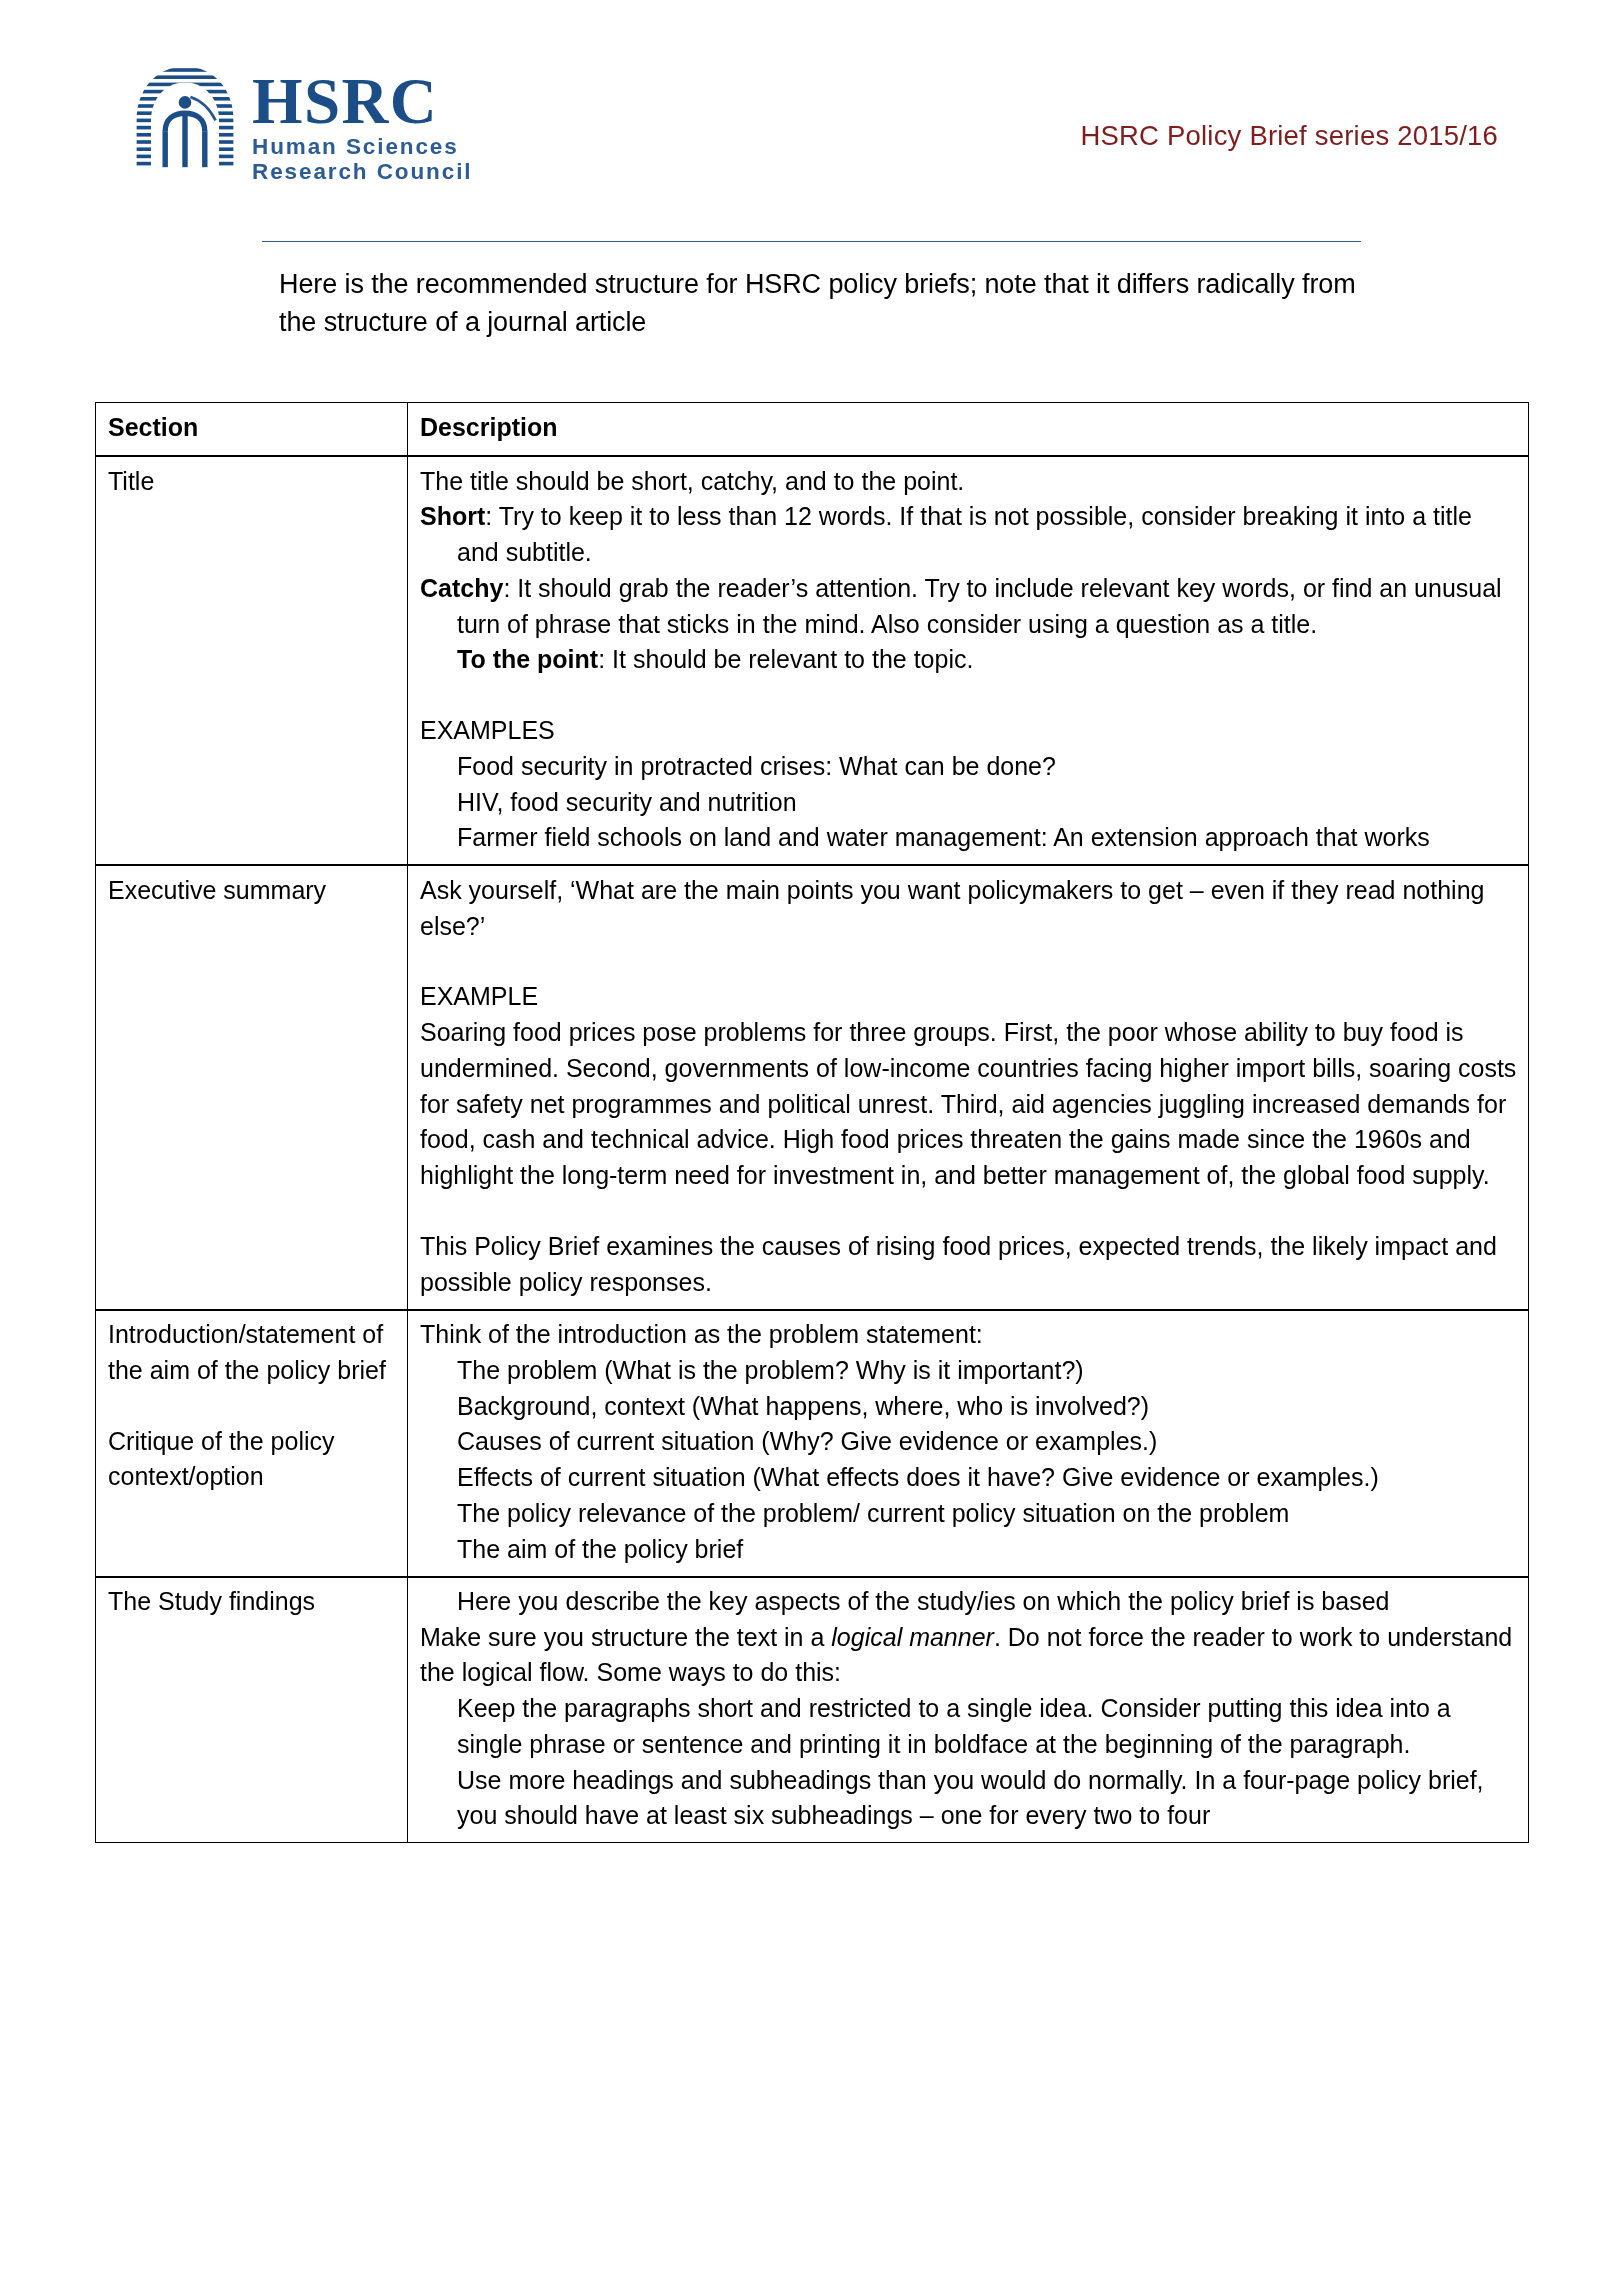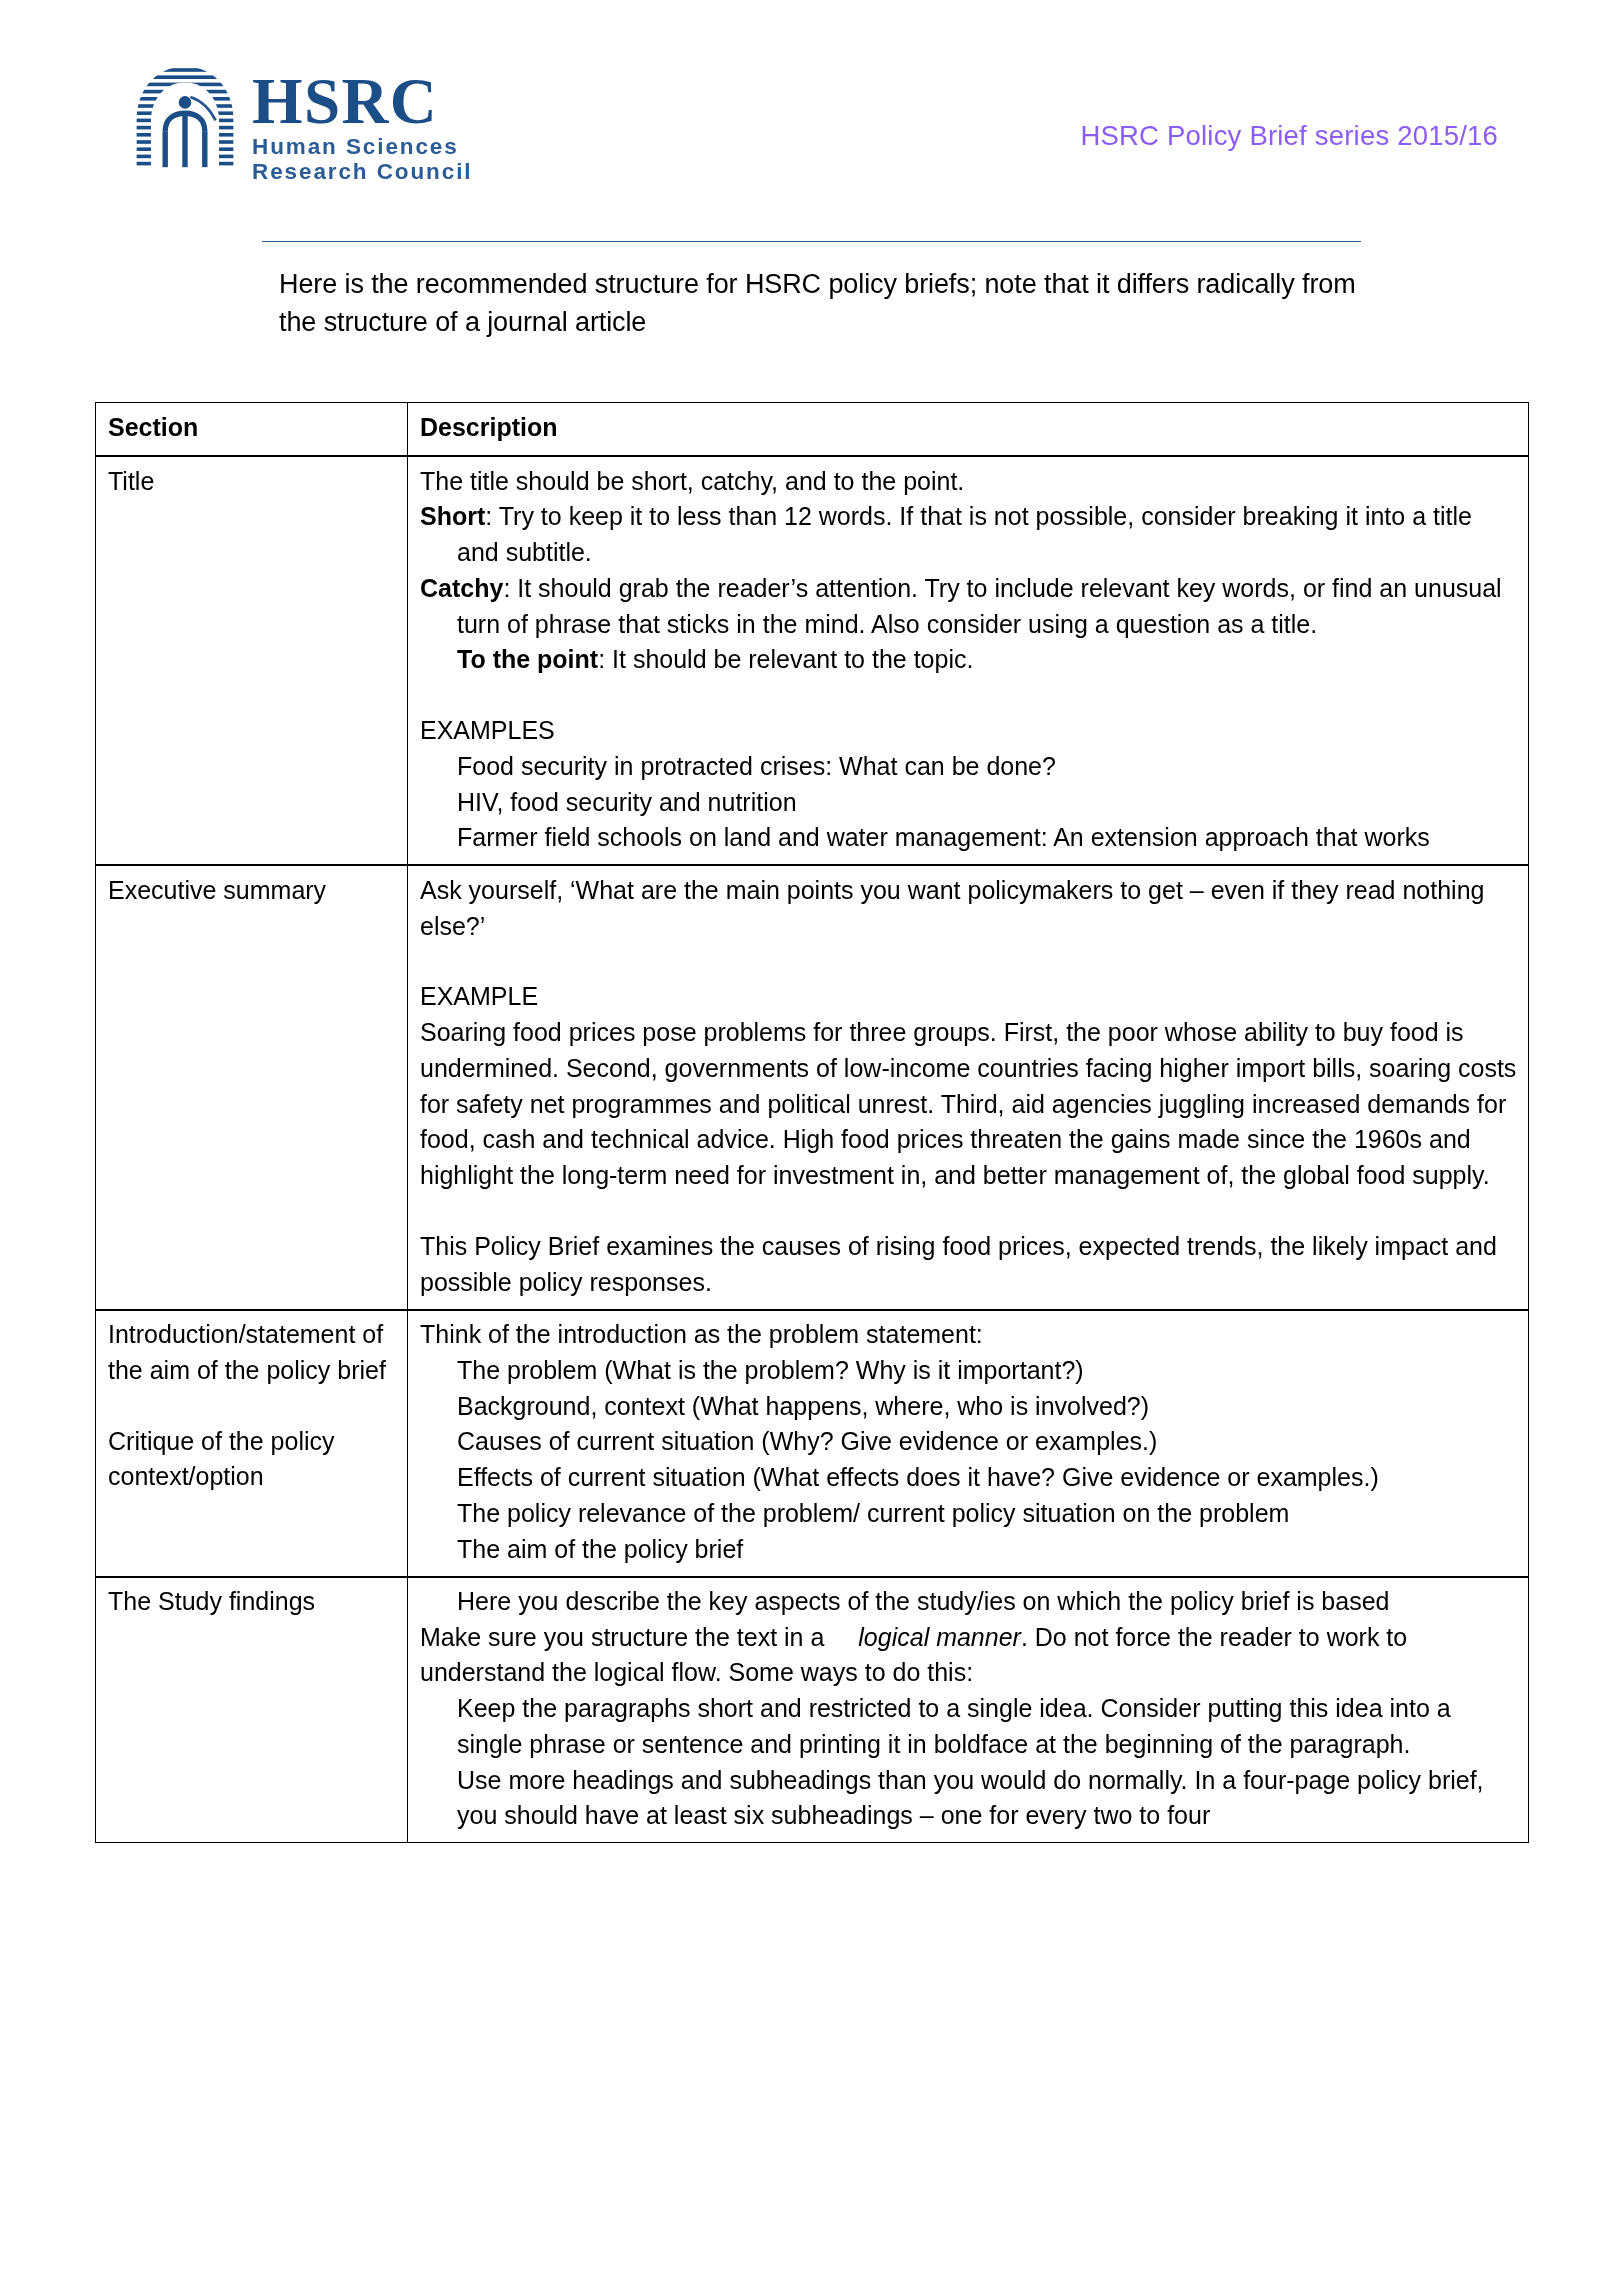--- a/index.html
+++ b/index.html
@@ -62,21 +62,21 @@
     color: #2b5c96;
     margin-top: 2.8px;
     white-space: pre-line;
     font-weight: bold;
   }
   .header-series {
     position: absolute;
     right: 125px;
     top: 120px;
     font-size: 27.5px;
-    color: #8b5cf6;
+    color: #7f1d1d;
     letter-spacing: 0.2px;
     white-space: nowrap;
   }
   .header-rule {
     position: absolute;
     left: 262px;
     right: 262px;
     top: 241px;
     height: 0;
     border-top: 1.8px solid #2f5b91;
@@ -144,21 +144,21 @@
     text-indent: -37px;
   }
   .ln.hang2 {
     padding-left: 37px;
     text-indent: 0;
   }
   .ln.firstindent { text-indent: 37px; }
   .ln.blank { height: 35px; }
   .sec-gap { height: 35px; }
   b.lead { font-weight: bold; }
-  i.em { font-style: italic; margin-left: 27px; }
+  i.em { font-style: italic; }
 
   
   .footer-rule {
     position: absolute;
     left: 292px;
     right: 292px;
     top: 2100px;
     height: 0;
     border-top: 2.8px solid #2f5b91;
   }

